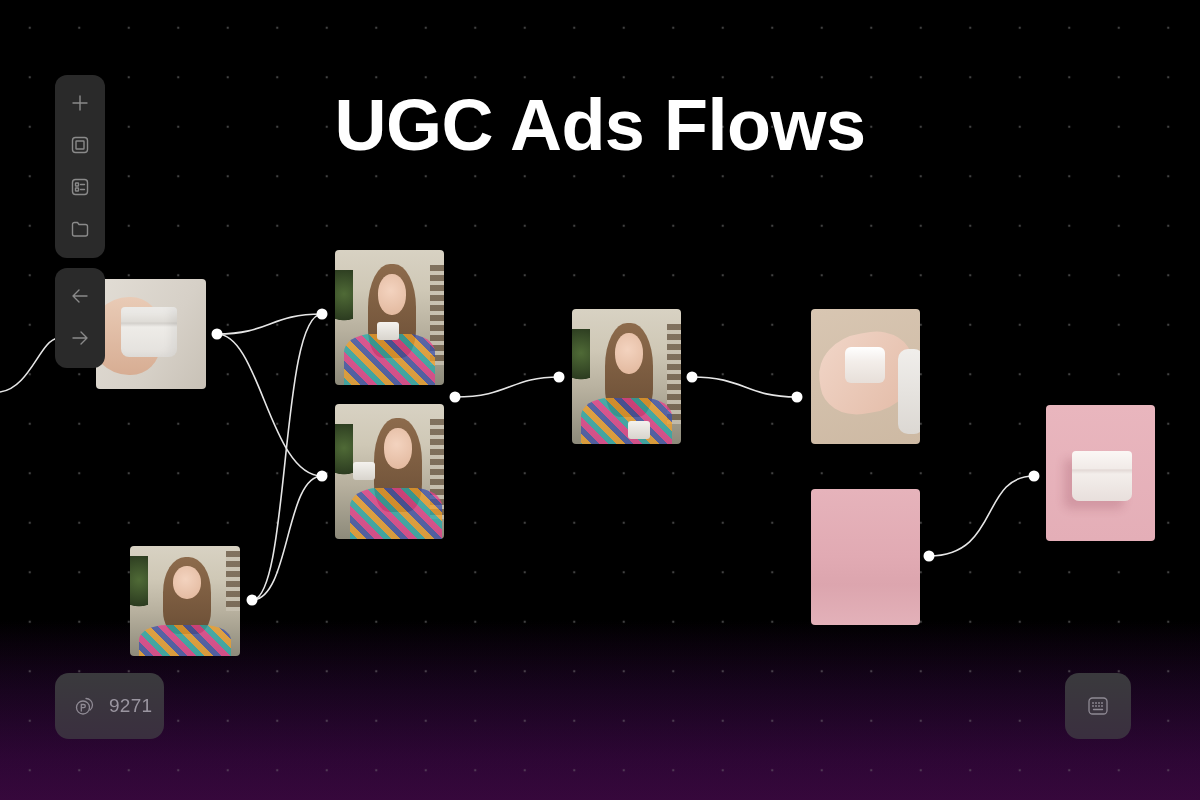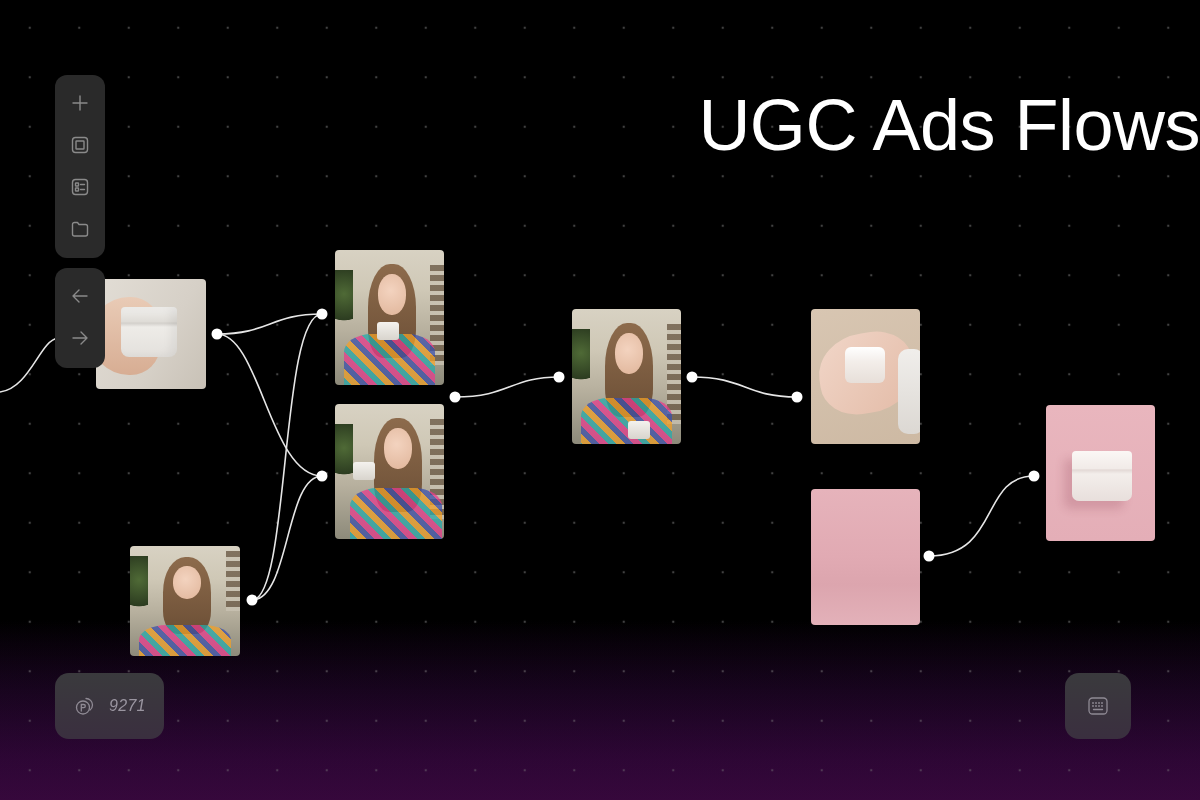--- a/index.html
+++ b/index.html
@@ -12,22 +12,22 @@
       radial-gradient(circle, rgba(120,120,120,0.55) 1.1px, transparent 1.6px) 5px 3px / 49.5px 49.5px,
       linear-gradient(to bottom, #000 0px, #000 620px, #14041a 690px, #2a0631 760px, #340838 800px);
   }
   .canvas::after {
     content: ""; position: absolute; left: 0; right: 0; bottom: 0; height: 180px;
     background: linear-gradient(to bottom, rgba(0,0,0,0), rgba(60,8,70,0.25));
     pointer-events: none;
   }
 
   .title {
-    position: absolute; left: 0; width: 1200px; top: 82px; text-align: right;
-    color: #fff; font-family: "Liberation Sans", sans-serif; font-weight: 400;
+    position: absolute; left: 0; width: 1200px; top: 82px; text-align: center;
+    color: #fff; font-family: "Liberation Sans", sans-serif; font-weight: 700;
     font-size: 72px; letter-spacing: -0.5px; line-height: 86px;
   }
 
   svg.wires { position: absolute; left: 0; top: 0; width: 1200px; height: 800px; }
   .wire { fill: none; stroke: #e6e6e6; stroke-width: 1.6; }
   .port { fill: #fff; }
 
   .node {
     position: absolute; border-radius: 4px; overflow: hidden;
   }
@@ -71,21 +71,21 @@
     cursor: pointer;
   }
   .tool-btn svg { width: 20px; height: 20px; stroke: #8a8a8a; fill: none; stroke-width: 1.4; stroke-linecap: round; stroke-linejoin: round; }
 
   .pill {
     position: absolute; border-radius: 14px;
     background: linear-gradient(#3a3a3d, #3a2f3f);
     display: flex; align-items: center; cursor: pointer;
   }
   .pill svg { stroke: #8f8a94; fill: none; stroke-width: 1.3; stroke-linecap: round; }
-  .credits-value { color: #9a95a0; font-family: "Liberation Sans", sans-serif; font-size: 16px; margin-left: 12px; letter-spacing: .3px; font-style: italic; }
+  .credits-value { color: #9a95a0; font-family: "Liberation Sans", sans-serif; font-size: 19px; margin-left: 12px; letter-spacing: .3px; }
 </style>
 </head>
 <body>
 
 <div class="canvas"></div>
 
 <div class="title">UGC Ads Flows</div>
 
 <svg class="wires" viewBox="0 0 1200 800">
 

